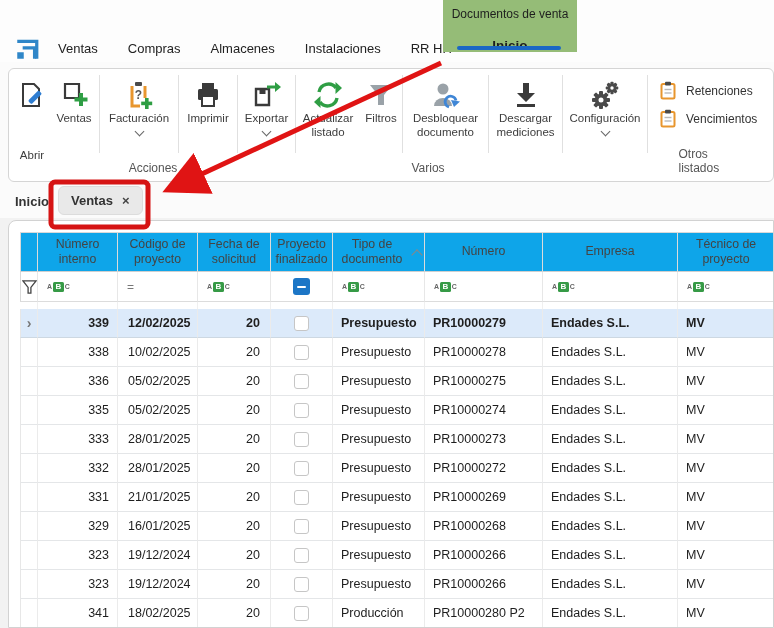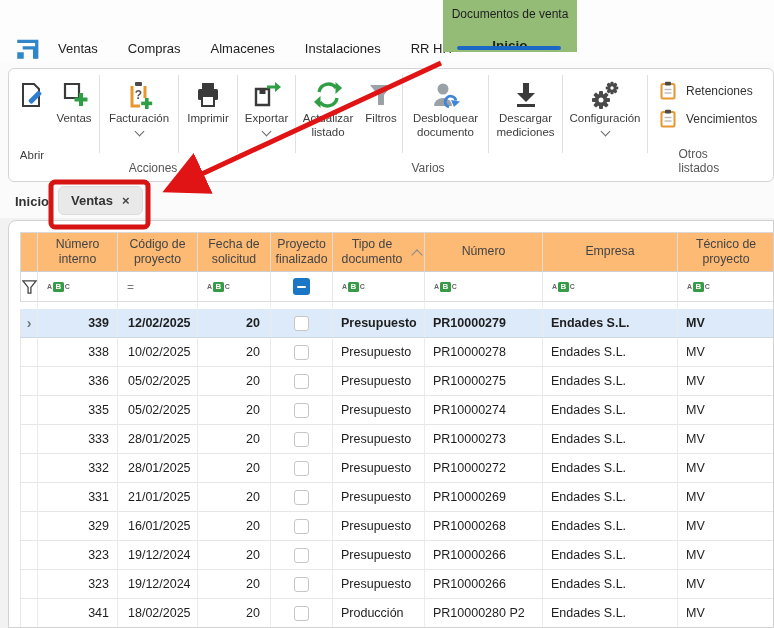--- a/index.html
+++ b/index.html
@@ -41,21 +41,21 @@
   .tabstrip-inicio{position:absolute;left:15px;top:194px;font-size:13px;font-weight:700;color:#333;}
   .doc-tab{position:absolute;left:58px;top:186px;background:#e9e9e9;border:1px solid #dcdcdc;
     border-radius:6px;padding:6px 12px;display:flex;align-items:center;gap:9px;cursor:default;}
   .doc-tab .tlabel{font-size:13px;font-weight:700;color:#333;}
   .doc-tab .tclose{font-size:13px;color:#444;font-weight:700;line-height:1;}
   
   .panel{position:absolute;left:8px;top:220px;width:766px;height:408px;background:#fff;
     border:1px solid #d2d2d2;border-top-left-radius:8px;box-sizing:border-box;overflow:hidden;}
   .grid{position:absolute;left:11px;top:11px;width:755px;}
   .grow{display:grid;grid-template-columns:18px 80px 80px 73px 62px 92px 118px 135px minmax(0,1fr);}
-  .hrow{height:40px;background:#fdba74;}
+  .hrow{height:40px;background:#0ea5e9;}
   .hcell{display:flex;align-items:center;justify-content:center;text-align:center;
     font-size:12.3px;color:#444;line-height:1.25;border-right:1px solid #dcdcdc;border-bottom:1px solid #cfcfcf;
     border-top:1px solid #d9d9d9;padding:0 3px;cursor:default;}
   .hcell.first{border-left:1px solid #d9d9d9;}
   .frow{height:30px;background:#fff;}
   .fcell{display:flex;align-items:center;border-right:1px solid #e7e7e7;border-bottom:1px solid #dcdcdc;
     padding-left:9px;font-size:12px;color:#777;cursor:text;}
   .fcell.first{border-left:1px solid #d9d9d9;justify-content:center;padding-left:0;}
   .fcell.cen{justify-content:center;padding-left:0;}
   .gaprow{height:7px;}

